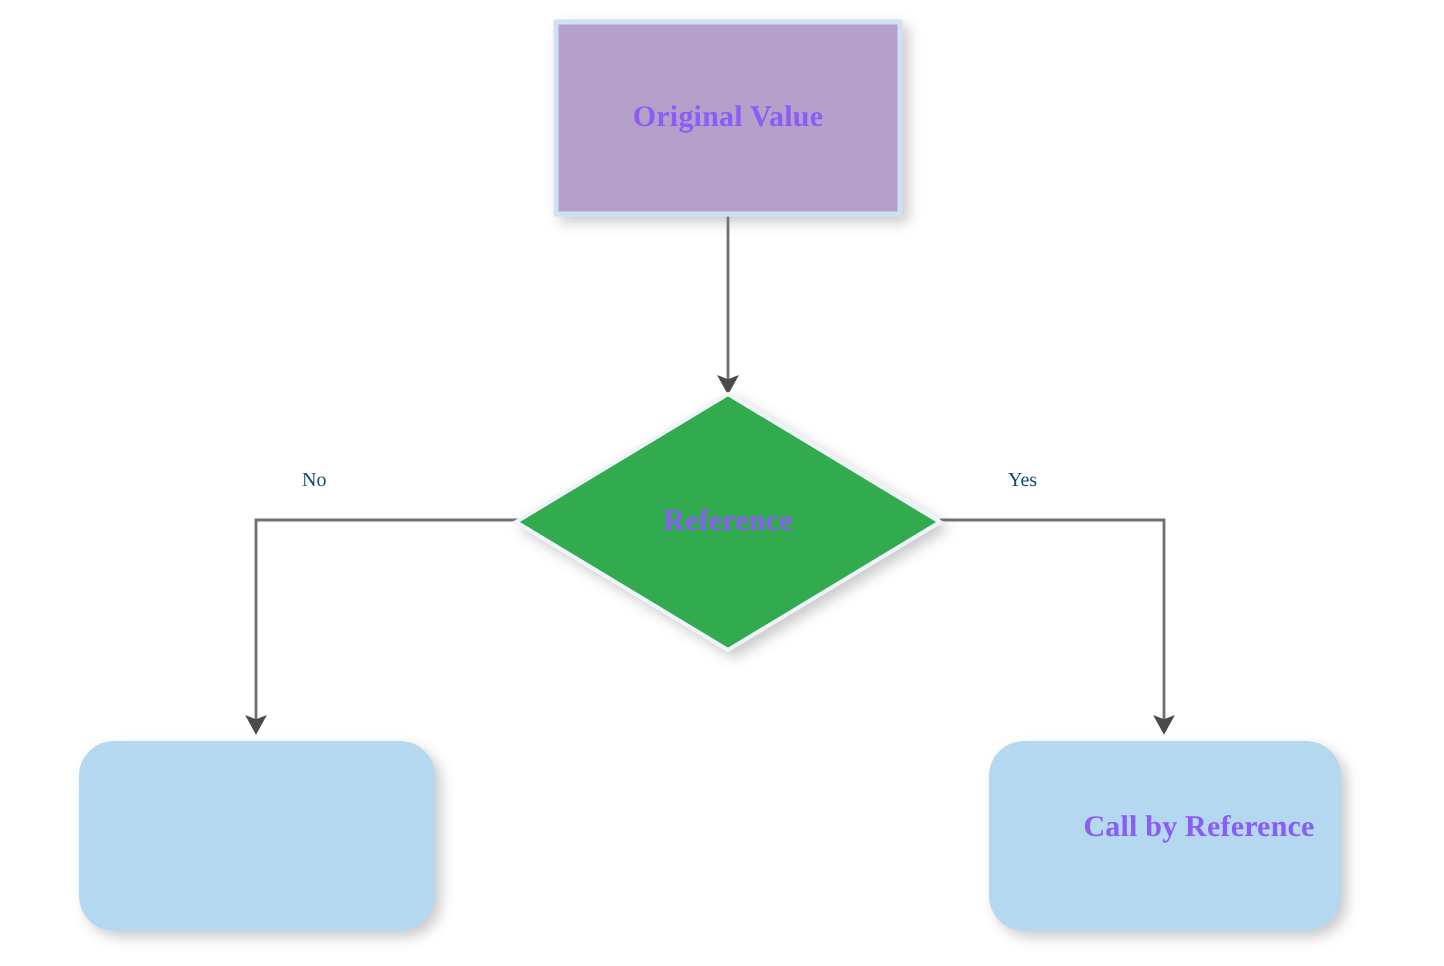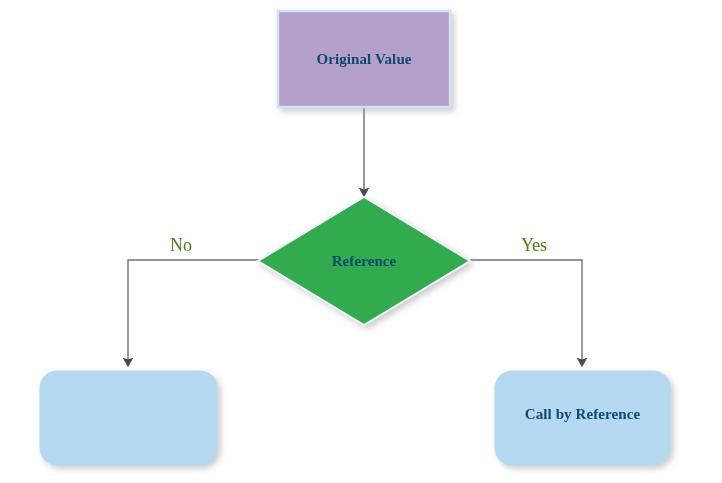--- a/index.html
+++ b/index.html
@@ -26,33 +26,33 @@
     height: 483px;
   }
   .node-label {
     position: absolute;
     display: flex;
     align-items: center;
     justify-content: center;
     font-family: "Liberation Serif", "DejaVu Serif", serif;
     font-weight: bold;
     font-size: 15px;
-    color: #0c4a6e;
+    color: #8b5cf6;
     white-space: nowrap;
     pointer-events: none;
     letter-spacing: 0.1px;
   }
   .edge-label {
     position: absolute;
     font-family: "Liberation Serif", "DejaVu Serif", serif;
     font-weight: normal;
-    font-size: 18px;
-    color: #4d7c0f;
+    font-size: 10px;
+    color: #0c4a6e;
     white-space: nowrap;
-    text-align: center;
+    text-align: left;
   }
   .hitbox {
     position: absolute;
   }
 </style>
 </head>
 <body>
 
 <div id="canvas">
 
@@ -83,21 +83,21 @@
 
       <rect x="495" y="371" width="175" height="94" rx="17" ry="17" fill="#b4d8f0" stroke="#b4d8f0" stroke-width="1" filter="url(#nodeShadow)"></rect>
     </g>
   </svg>
 
   <div class="node-label" style="left:278px; top:11px; width:172px; height:96px;">Original Value</div>
 
   <div class="node-label" style="left:258px; top:229px; width:212px; height:64px;">Reference</div>
 
 
-  <div class="node-label" style="left:495px; top:371px; width:175px; height:86px;">Call by Reference</div>
+  <div class="node-label" style="left:495px; top:371px; width:175px; height:86px;padding-left:17px;">Call by Reference</div>
 
   <div class="edge-label" style="left:151px; top:235px; width:60px;">No</div>
 
   <div class="edge-label" style="left:504px; top:235px; width:60px;">Yes</div>
 
   <div class="hitbox" style="left:278px; top:11px; width:172px; height:96px;"></div>
   <div class="hitbox" style="left:258px; top:197px; width:212px; height:128px;"></div>
   <div class="hitbox" style="left:40px; top:371px; width:177px; height:94px;"></div>
   <div class="hitbox" style="left:495px; top:371px; width:175px; height:94px;"></div>
 

